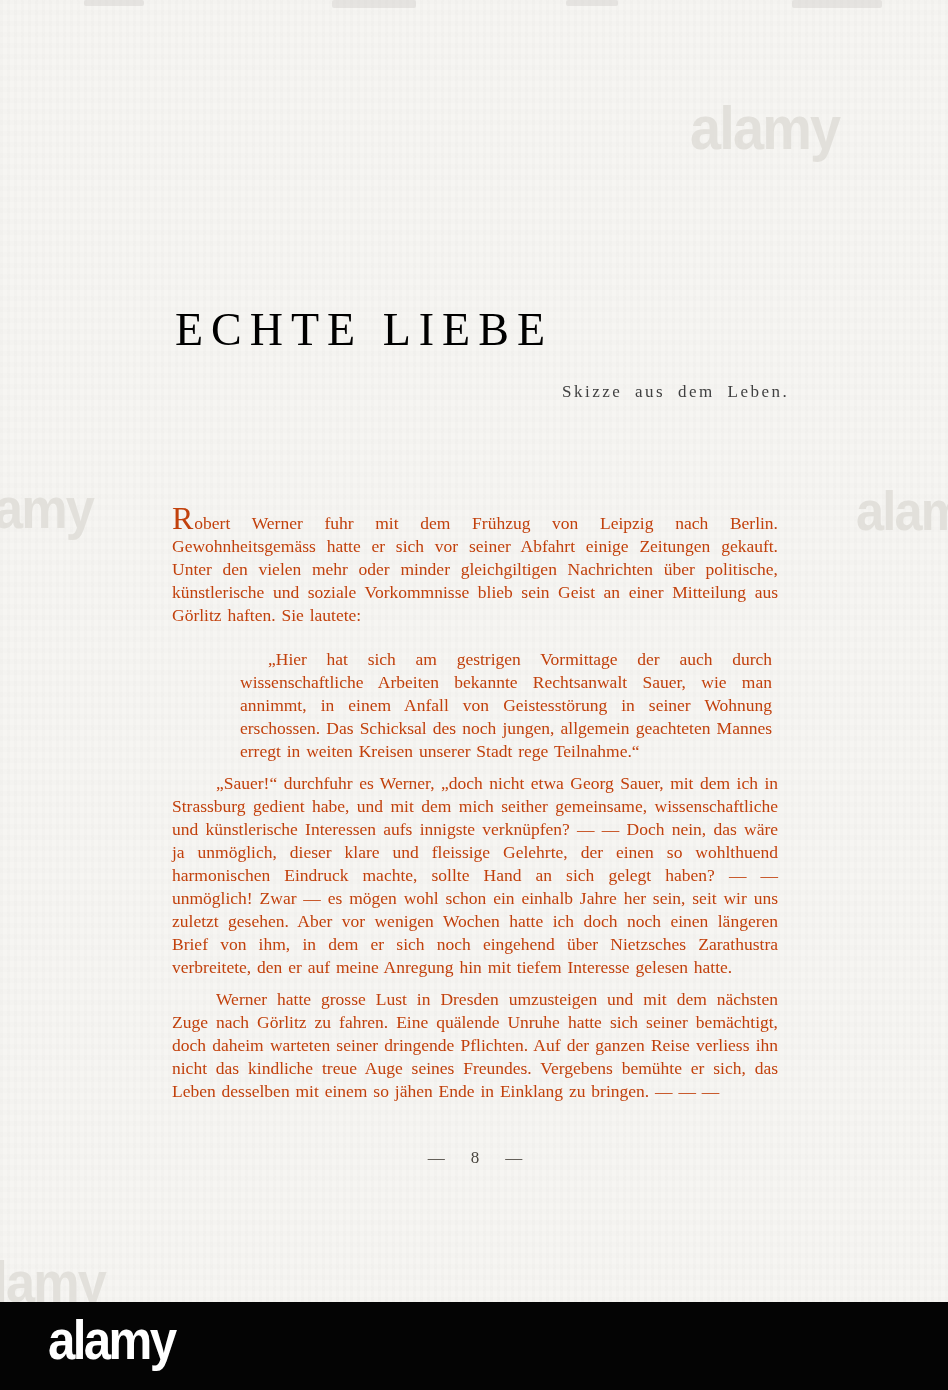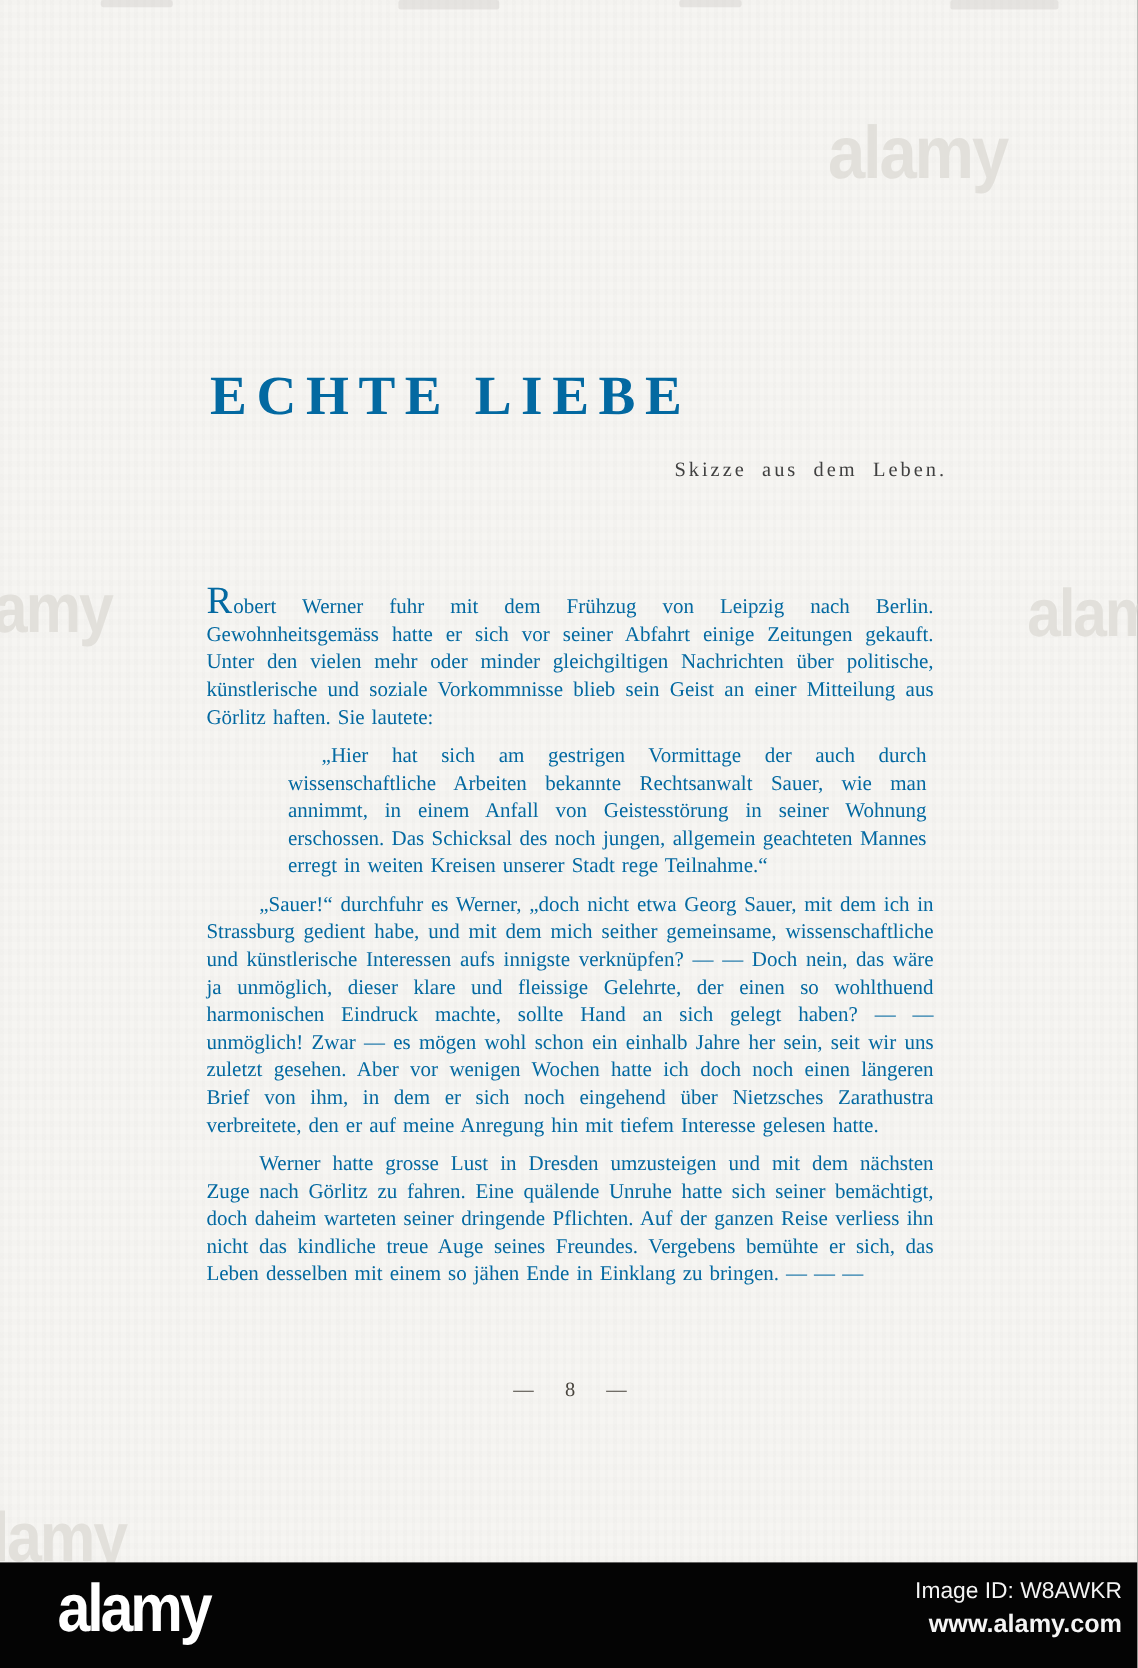--- a/index.html
+++ b/index.html
@@ -26,47 +26,47 @@
     font-weight:bold;
     color:#e2e0db;
     letter-spacing:-2px;
     transform:scaleX(.9);
     transform-origin:left top;
     user-select:none;
     pointer-events:none;
   }
   .title{
     position:absolute;left:175px;top:303px;
-    font-size:46px;font-weight:700;
+    font-size:46px;font-weight:400;
     letter-spacing:8px;
-    color:#0369a1;
+    color:#000000;
     margin:0;
   }
   .subtitle{
     position:absolute;left:562px;top:382px;
     font-size:17px;letter-spacing:2.5px;word-spacing:6px;
     color:#404040;
   }
   .bodycol{
-    position:absolute;left:172px;top:494px;width:606px;
+    position:absolute;left:172px;top:512px;width:606px;
     font-size:17.5px;line-height:23px;
     text-align:justify;
     word-spacing:1.5px;
-    color:#0369a1;
+    color:#c2410c;
   }
   .bodycol p{margin:0;}
   .indent{text-indent:44px;}
   .gap{margin-top:9px !important;}
   .initial{
     font-size:32px;
     line-height:0;
     letter-spacing:1px;
   }
   blockquote{
-    margin:9px 6px 0 68px;
+    margin:21px 6px 0 68px;
     text-indent:28px;
     text-align:justify;
   }
   .lastline{text-align:left;}
   .pagenum{
     position:absolute;left:172px;top:1148px;width:606px;
     text-align:center;font-size:17px;color:#4a463f;
   }
   .pagenum span{margin:0 13px;}
   .alamy-bar{
@@ -118,19 +118,15 @@
     <p class="indent gap">„Sauer!“ durchfuhr es Werner, „doch nicht etwa Georg Sauer, mit dem ich in Strassburg gedient habe, und mit dem mich seither gemeinsame, wissenschaftliche und künstlerische Interessen aufs innigste verknüpfen? — — Doch nein, das wäre ja unmöglich, dieser klare und fleissige Gelehrte, der einen so wohlthuend harmonischen Eindruck machte, sollte Hand an sich gelegt haben? — — unmöglich! Zwar — es mögen wohl schon ein einhalb Jahre her sein, seit wir uns zuletzt gesehen. Aber vor wenigen Wochen hatte ich doch noch einen längeren Brief von ihm, in dem er sich noch eingehend über Nietzsches Zarathustra verbreitete, den er auf meine Anregung hin mit tiefem Interesse gelesen hatte.</p>
 
 
     <p class="indent gap">Werner hatte grosse Lust in Dresden umzusteigen und mit dem nächsten Zuge nach Görlitz zu fahren. Eine quälende Unruhe hatte sich seiner bemächtigt, doch daheim warteten seiner dringende Pflichten. Auf der ganzen Reise verliess ihn nicht das kindliche treue Auge seines Freundes. Vergebens bemühte er sich, das Leben desselben mit einem so jähen Ende in Einklang zu bringen. — — —</p>
   </div>
 
   <div class="pagenum"><span>—</span><span>8</span><span>—</span></div>
 
   <div class="alamy-bar">
     <div class="alamy-logo">alamy</div>
-    <div class="alamy-right">
-      <div class="alamy-id">Image ID: W8AWKR</div>
-      <div class="alamy-url">www.alamy.com</div>
-    </div>
   </div>
 
 </div>
 
 </body></html>

